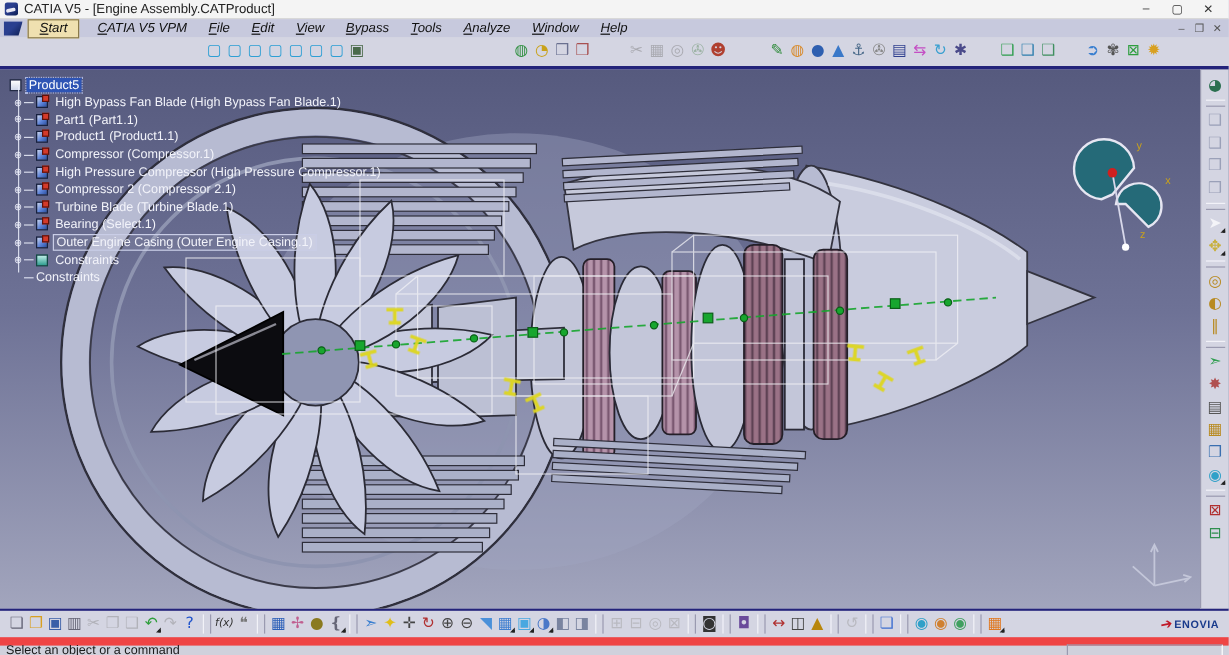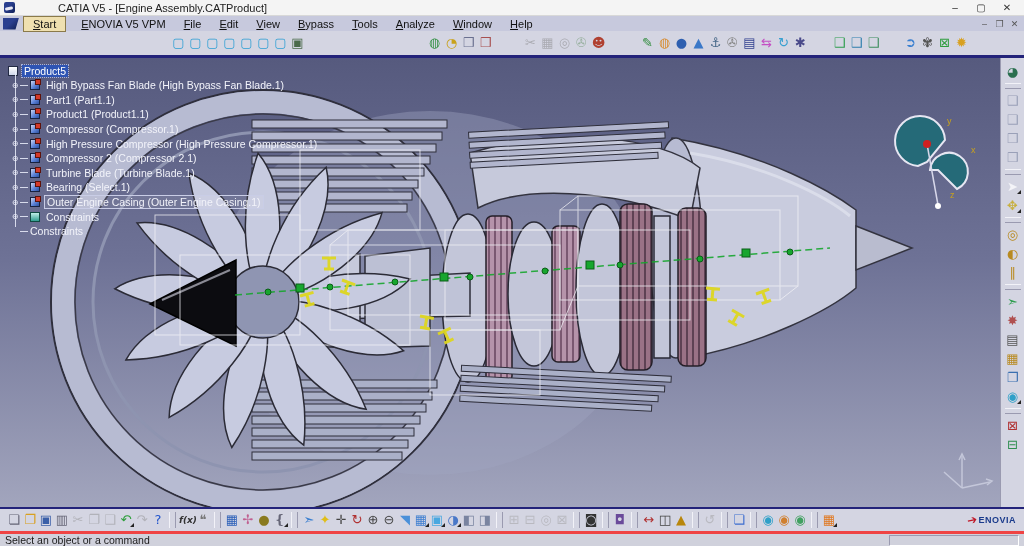--- a/index.html
+++ b/index.html
@@ -6,44 +6,44 @@
     font-family:"Liberation Sans",sans-serif;background:#d4d5e2;}
   *{box-sizing:border-box;}
 
   
   .titlebar{height:16px;background:#f4f4f4;display:flex;align-items:center;
     font-size:11px;color:#222;padding:0 4px;border-bottom:1px solid #d8d8d8;}
   .app-icon{width:11px;height:11px;margin-right:5px;flex:none;
     background:linear-gradient(135deg,#2a3f8f 40%,#0f1f55);border-radius:2px;position:relative;}
   .app-icon::after{content:"";position:absolute;left:1px;top:5px;width:8px;height:3px;
     background:#e8e8f4;border-radius:2px;transform:rotate(-12deg);}
-  .titlebar .title{flex:1;white-space:nowrap;overflow:hidden;margin-left:38px;}
+  .titlebar .title{flex:1;white-space:nowrap;overflow:hidden;}
   .win-ctl{width:26px;text-align:center;color:#333;font-size:10px;cursor:default;}
 
   
   .menubar{height:15px;background:#c7c9dd;display:flex;align-items:center;
     font-size:11px;color:#111;padding:0 2px;}
   .menu-logo{width:16px;height:12px;margin:0 4px 0 1px;flex:none;
     background:linear-gradient(135deg,#2a3f8f 45%,#0d1c4e);clip-path:polygon(0 0,100% 0,78% 100%,0 100%);}
-  .menu-item{display:inline-block;padding:1px 9px;white-space:nowrap;}
+  .menu-item{display:inline-block;padding:1px 9px;white-space:nowrap;font-style:italic;}
   .menu-item::first-letter{text-decoration:underline;}
   .menu-item.start{background:#efe0b0;border:1px solid #8a7a4a;margin-right:6px;}
   .menubar .spacer{flex:1;}
   .mdi-ctl{width:15px;text-align:center;color:#555;font-size:9px;}
 
   
   .toolbar-top{height:27px;background:#d4d5e2;display:flex;align-items:center;
     border-bottom:3px solid #23237a;}
   .tb-group{display:flex;align-items:center;}
   .tb-group.g0{margin-left:170px;} .tb-group.g1{margin-left:120px;}
   .tb-group.g2{margin-left:28px;}  .tb-group.g3{margin-left:32px;}
   .tb-group.g4{margin-left:22px;}  .tb-group.g5{margin-left:20px;}
   .tbi{width:17px;height:18px;line-height:18px;text-align:center;font-size:13px;
     font-family:"DejaVu Sans",sans-serif;position:relative;cursor:default;flex:none;}
-  .tbi.txt{font-size:9px;font-style:italic;font-weight:bold;width:20px;}
+  .tbi.txt{font-size:9px;font-style:italic;font-weight:normal;width:20px;}
   .tbi.dim{opacity:.45;}
   .tbi.drop::after{content:"";position:absolute;right:0;bottom:2px;
     border:3px solid transparent;border-bottom-color:#222;border-right-color:#222;
     border-width:2px;}
   .tb-sep{width:7px;height:16px;margin:0 3px;flex:none;
     border-left:1px solid #f2f2f8;border-right:1px solid #9a9ab0;}
 
   
   .main{position:relative;height:449px;
     background:linear-gradient(#565a7e,#6e7296 45%,#a2a5bd);}
@@ -82,42 +82,42 @@
   
   .toolbar-bottom{height:24px;background:#d4d5e2;border-top:2px solid #23237a;
     display:flex;align-items:center;padding:0 6px;}
   .toolbar-bottom .tbi{width:16px;}
   .catia-logo{margin-left:auto;display:flex;align-items:center;font-size:9px;
     font-weight:bold;color:#1a3b8c;letter-spacing:.5px;padding-right:2px;}
   .catia-logo .swoosh{color:#c01828;font-size:12px;margin-right:1px;
     font-family:"DejaVu Sans",sans-serif;transform:rotate(-12deg);}
 
   
-  .statusbar{height:15px;background:#d0d1dc;border-top:3px solid #ef4444;
+  .statusbar{height:15px;background:#d0d1dc;border-top:7px solid #ef4444;
     display:flex;align-items:center;font-size:10.5px;color:#1a1a1a;padding:0 5px;}
   .statusbar .msg{flex:1;}
   .statusbar .cell{width:130px;height:11px;border:1px solid #9a9ab0;
     border-right-color:#fff;border-bottom-color:#fff;margin-left:4px;}
 </style>
 </head>
 <body>
 
 <div class="titlebar">
   <span class="app-icon"></span>
   <span class="title">CATIA V5 - [Engine Assembly.CATProduct]</span>
   <span class="win-ctl">–</span>
   <span class="win-ctl">▢</span>
   <span class="win-ctl">✕</span>
 </div>
 
 <div class="menubar">
   <span class="menu-logo"></span>
   <span style="display:flex;align-items:center;">
       <span class="menu-item start">Start</span>
-      <span class="menu-item">ENOVIA V5 VPM</span>
+      <span class="menu-item">CATIA V5 VPM</span>
       <span class="menu-item">File</span>
       <span class="menu-item">Edit</span>
       <span class="menu-item">View</span>
       <span class="menu-item">Bypass</span>
       <span class="menu-item">Tools</span>
       <span class="menu-item">Analyze</span>
       <span class="menu-item">Window</span>
       <span class="menu-item">Help</span>
     </span>
   <span class="spacer"></span>

